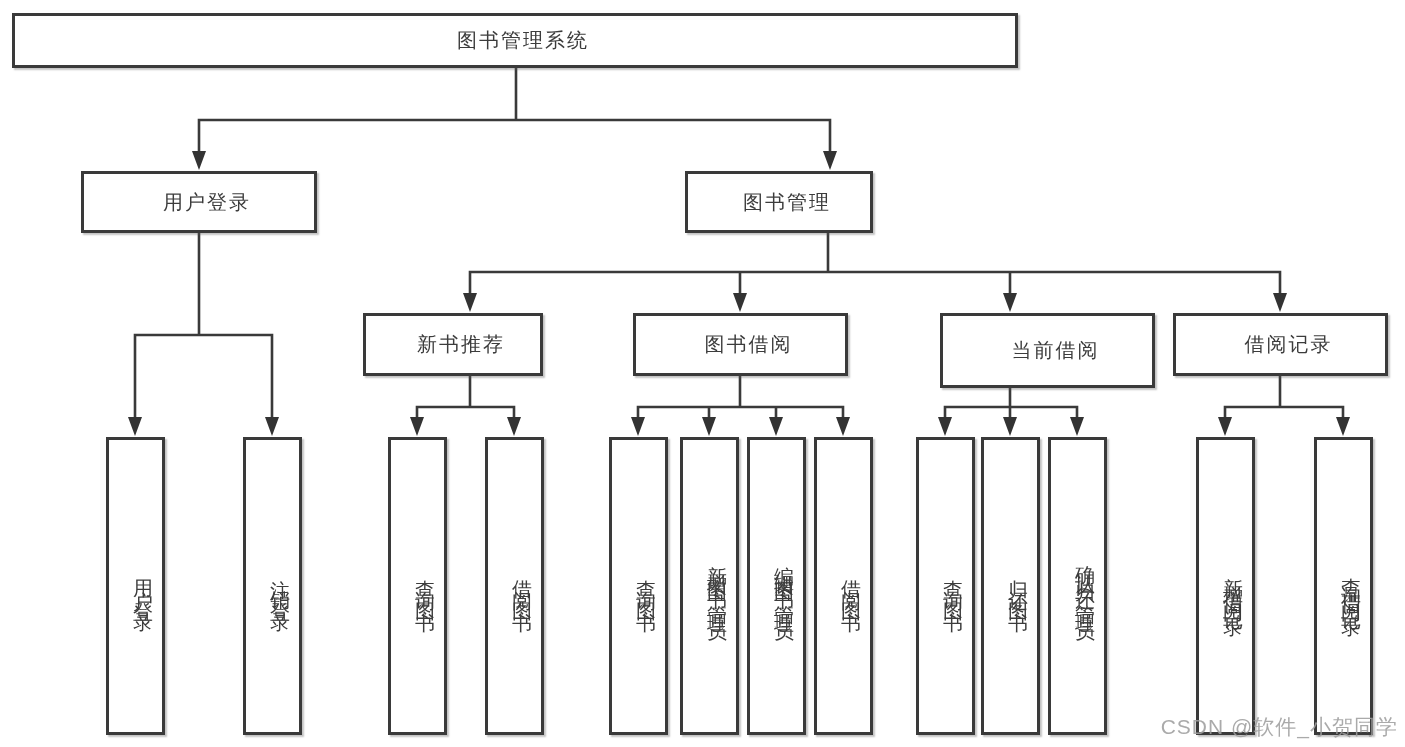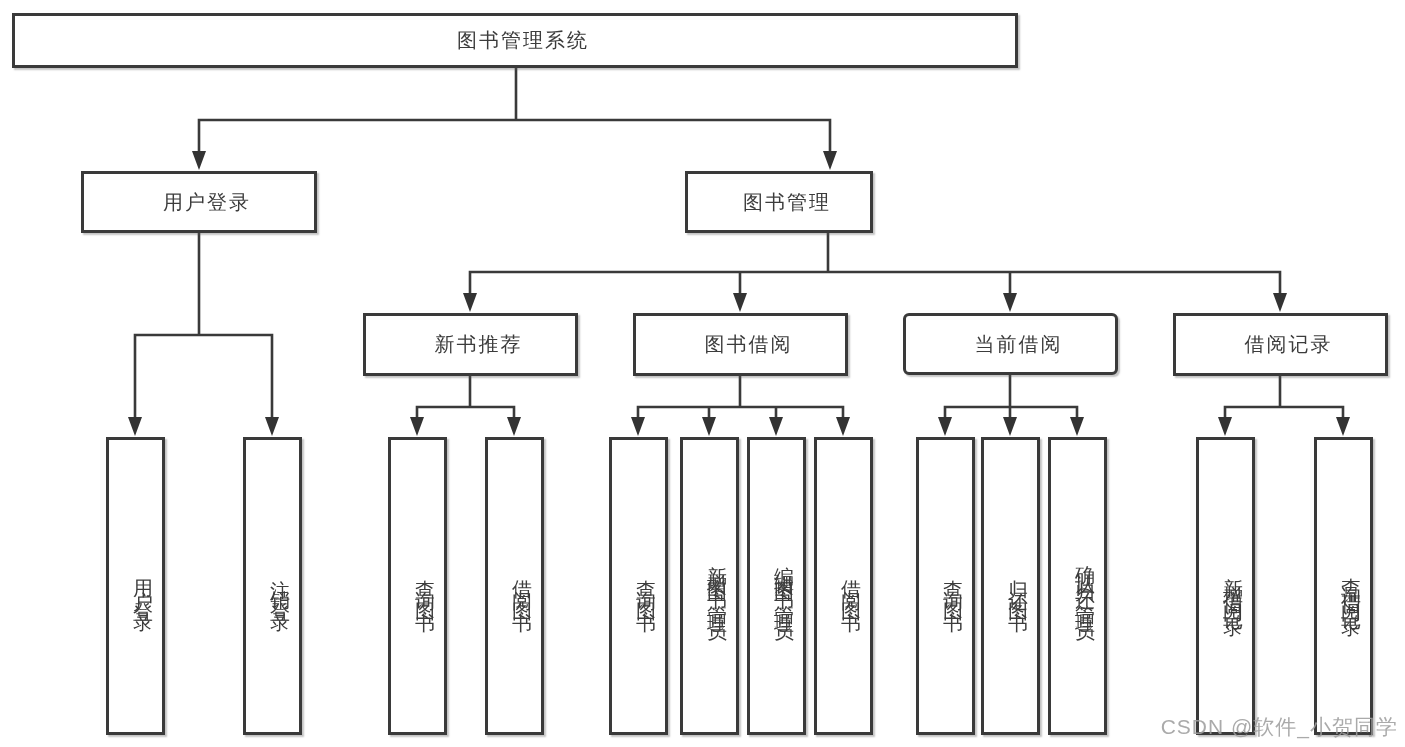--- a/index.html
+++ b/index.html
@@ -100,27 +100,27 @@
     <span class="h-label">图书管理系统</span>
   </div>
 
   <div class="box" style="left:81px; top:171px; width:236px; height:62px;">
     <span class="h-label">用户登录</span>
   </div>
   <div class="box" style="left:685px; top:171px; width:188px; height:62px;">
     <span class="h-label">图书管理</span>
   </div>
 
-  <div class="box" style="left:363px; top:313px; width:215px; height:63px;">
+  <div class="box" style="left:363px; top:313px; width:180px; height:63px;">
     <span class="h-label">新书推荐</span>
   </div>
   <div class="box" style="left:633px; top:313px; width:215px; height:63px;">
     <span class="h-label">图书借阅</span>
   </div>
-  <div class="box" style="left:903px; top:313px; width:215px; height:62px;border-radius:6px;">
+  <div class="box" style="left:940px; top:313px; width:215px; height:75px;">
     <span class="h-label">当前借阅</span>
   </div>
   <div class="box" style="left:1173px; top:313px; width:215px; height:63px;">
     <span class="h-label">借阅记录</span>
   </div>
 
   <div class="box v-box" style="left:106px; top:437px; width:59px; height:298px;">
     <span class="v-label">用户登录</span>
   </div>
   <div class="box v-box" style="left:243px; top:437px; width:59px; height:298px;">

